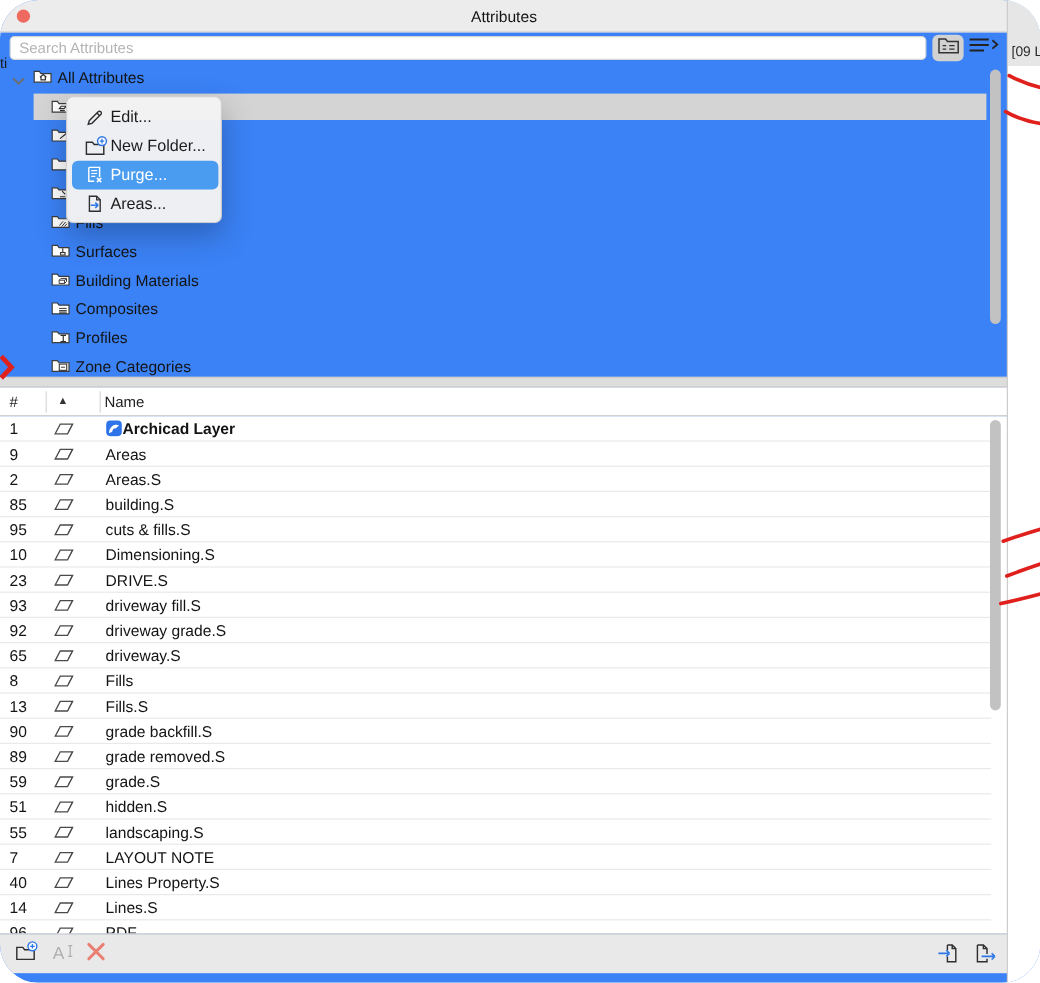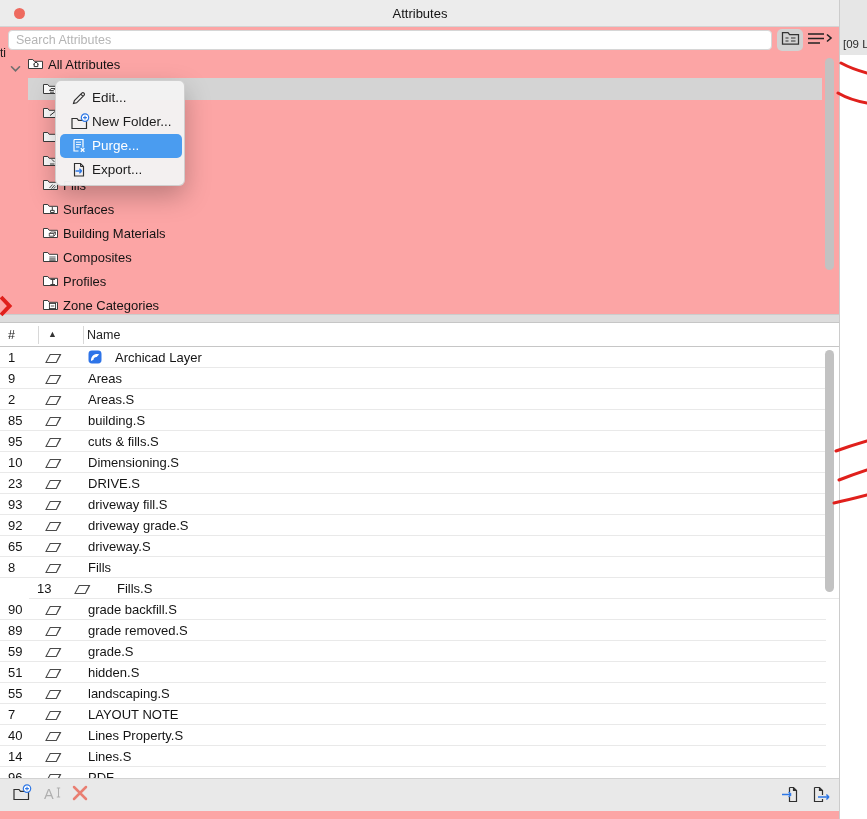--- a/index.html
+++ b/index.html
@@ -1,17 +1,17 @@
 <!DOCTYPE html>
 <html style="--sel-blue: #4a9cf0; --row-sel: #d4d4d4;"><head>
 <meta charset="utf-8">
 <style>
   html,body{margin:0;padding:0;background:#fff;}
-  #app{position:relative;width:867px;height:819px;overflow:hidden;background:#fca5a5;
-       font-family:"Liberation Sans",sans-serif;-webkit-font-smoothing:antialiased;}
+  #app{position:relative;width:867px;height:819px;overflow:hidden;background:#3b82f6;
+       font-family:"Liberation Sans",sans-serif;border-radius:32px;-webkit-font-smoothing:antialiased;}
   #app *{box-sizing:border-box;}
 
   
   .titlebar{position:absolute;left:0;top:0;width:840px;height:27px;background:#ececec;border-bottom:1px solid #d4d4d4;}
   .close-dot{position:absolute;left:14px;top:8px;width:11px;height:11px;border-radius:50%;background:#ee6a5f;}
   .title{position:absolute;left:0;top:6px;width:840px;text-align:center;font-size:13px;color:#141414;}
 
   
   .search-input{position:absolute;left:8px;top:30px;width:764px;height:20px;border:1px solid #d6d6d6;
        border-radius:4px;font-size:12.5px;color:#333;padding:0 7px;outline:none;background:#fff;
@@ -50,21 +50,21 @@
   .th-sort{position:absolute;left:48px;top:6px;font-size:9px;color:#333;}
   .th-name{position:absolute;left:87px;top:5px;font-size:12.5px;color:#222;}
   .th-sep1{position:absolute;left:38px;top:3px;width:1px;height:18px;background:#d8d8d8;}
   .th-sep2{position:absolute;left:83px;top:3px;width:1px;height:18px;background:#d8d8d8;}
   .table-body{position:absolute;left:0;top:347px;width:840px;height:431px;overflow:hidden;background:#fff;}
   .t-row{position:absolute;left:0;width:826px;height:21px;border-bottom:1px solid #e9e9e9;cursor:default;}
   .t-row .tr-num{position:absolute;left:8px;top:3px;font-size:13px;color:#141414;}
   .t-row .tr-layericon{position:absolute;left:44px;top:4px;}
   .t-row .tr-logo{position:absolute;left:88px;top:3px;}
   .t-row .tr-name{position:absolute;left:88px;top:3px;font-size:13px;color:#141414;white-space:nowrap;}
-  .t-row.has-logo .tr-name{left:115px;}
+  .t-row.has-logo .tr-name{left:102px;font-weight:bold;}
   .table-scrollbar{position:absolute;left:825px;top:350px;width:9px;height:242px;background:#c2c2c2;border-radius:4.5px;}
 
   
   .footer{position:absolute;left:0;top:778px;width:840px;height:33px;background:#e9e9e9;border-top:1px solid #d2d2d2;}
   .f-icon{position:absolute;top:5px;cursor:pointer;}
 
   
   .panel-edge{position:absolute;left:839px;top:0;width:1px;height:819px;background:#cccccc;}
   .bg-strip{position:absolute;left:840px;top:0;width:27px;height:819px;background:#ffffff;}
   .bg-strip-top{position:absolute;left:840px;top:0;width:27px;height:55px;background:#e6e6e6;}
@@ -199,21 +199,21 @@
             <path d="M10.8 11.2 L14.4 14.8 M14.4 11.2 L10.8 14.8" stroke="#ffffff" stroke-width="1.3"></path>
           </svg></span>
         <span class="mi-label">Purge...</span>
       </div>
       <div class="menu-item" style="top: 77px;">
         <span class="mi-icon"><svg width="18" height="18" viewBox="0 0 18 18">
             <path d="M4.5 2.5 H10.5 L13.5 5.5 V15 H4.5 Z" fill="none" stroke="#2f2f2f" stroke-width="1.15"></path>
             <path d="M10.5 2.5 V5.5 H13.5" fill="none" stroke="#2f2f2f" stroke-width="1"></path>
             <path d="M5.5 10 H11.8 M11.8 10 L9.4 7.8 M11.8 10 L9.4 12.2" fill="none" stroke="#2e77e5" stroke-width="1.3"></path>
           </svg></span>
-        <span class="mi-label">Export...</span>
+        <span class="mi-label">Areas...</span>
       </div>
     </div>
 
   <div class="splitter"></div>
 
   <div class="table-header">
     <span class="th-num">#</span>
     <span class="th-sort">▲</span>
     <span class="th-name">Name</span>
     <span class="th-sep1"></span>
@@ -305,21 +305,21 @@
         <span class="tr-name">driveway.S</span>
       </div>
       <div class="t-row" style="top: 210px;">
         <span class="tr-num">8</span>
         <span class="tr-layericon"><svg width="19" height="13" viewBox="0 0 19 13">
             <path d="M2 10.5 L6.2 2.5 H16.5 L12.3 10.5 Z" fill="#ffffff" stroke="#4a4a4a" stroke-width="1.1"></path>
             <path d="M13.2 8.3 L16.2 2.8" stroke="#4a4a4a" stroke-width="0.7"></path>
           </svg></span>
         <span class="tr-name">Fills</span>
       </div>
-      <div class="t-row" style="top: 231px; margin-left: 29px;">
+      <div class="t-row" style="top: 231px;">
         <span class="tr-num">13</span>
         <span class="tr-layericon"><svg width="19" height="13" viewBox="0 0 19 13">
             <path d="M2 10.5 L6.2 2.5 H16.5 L12.3 10.5 Z" fill="#ffffff" stroke="#4a4a4a" stroke-width="1.1"></path>
             <path d="M13.2 8.3 L16.2 2.8" stroke="#4a4a4a" stroke-width="0.7"></path>
           </svg></span>
         <span class="tr-name">Fills.S</span>
       </div>
       <div class="t-row" style="top: 252px;">
         <span class="tr-num">90</span>
         <span class="tr-layericon"><svg width="19" height="13" viewBox="0 0 19 13">

